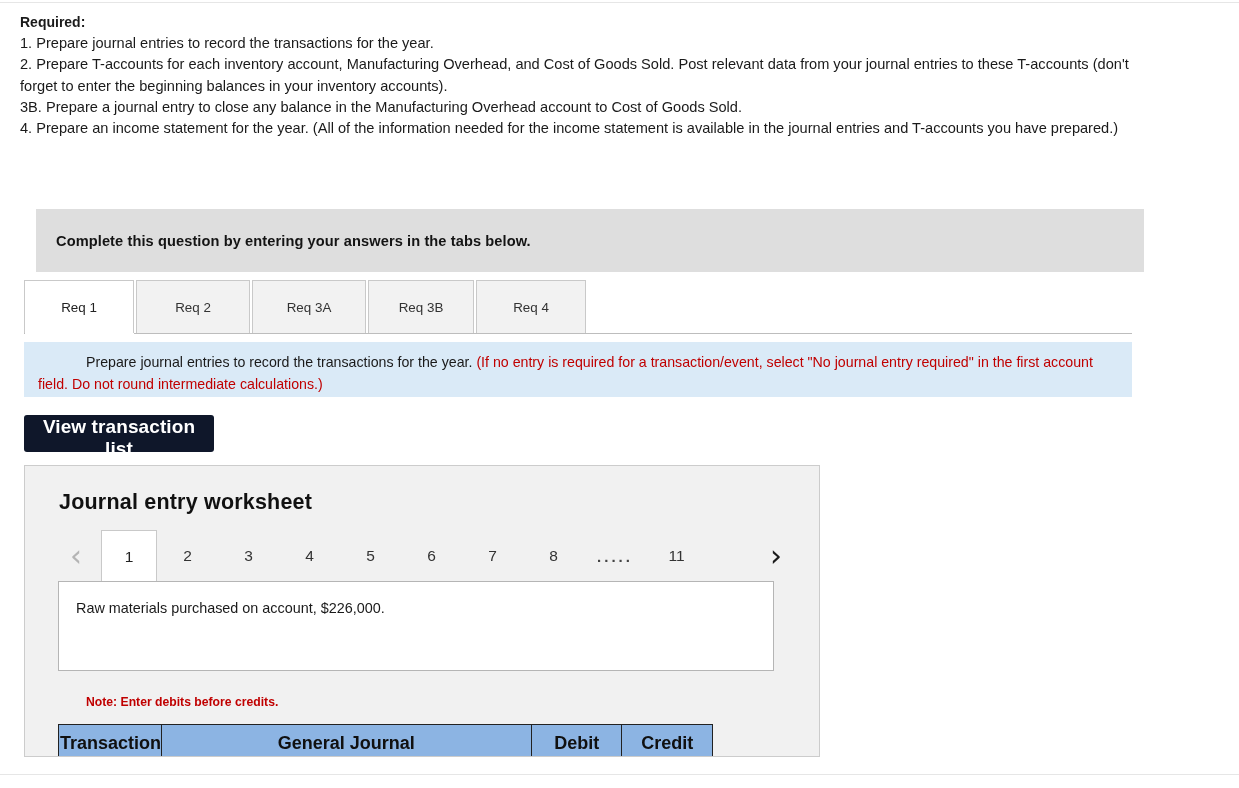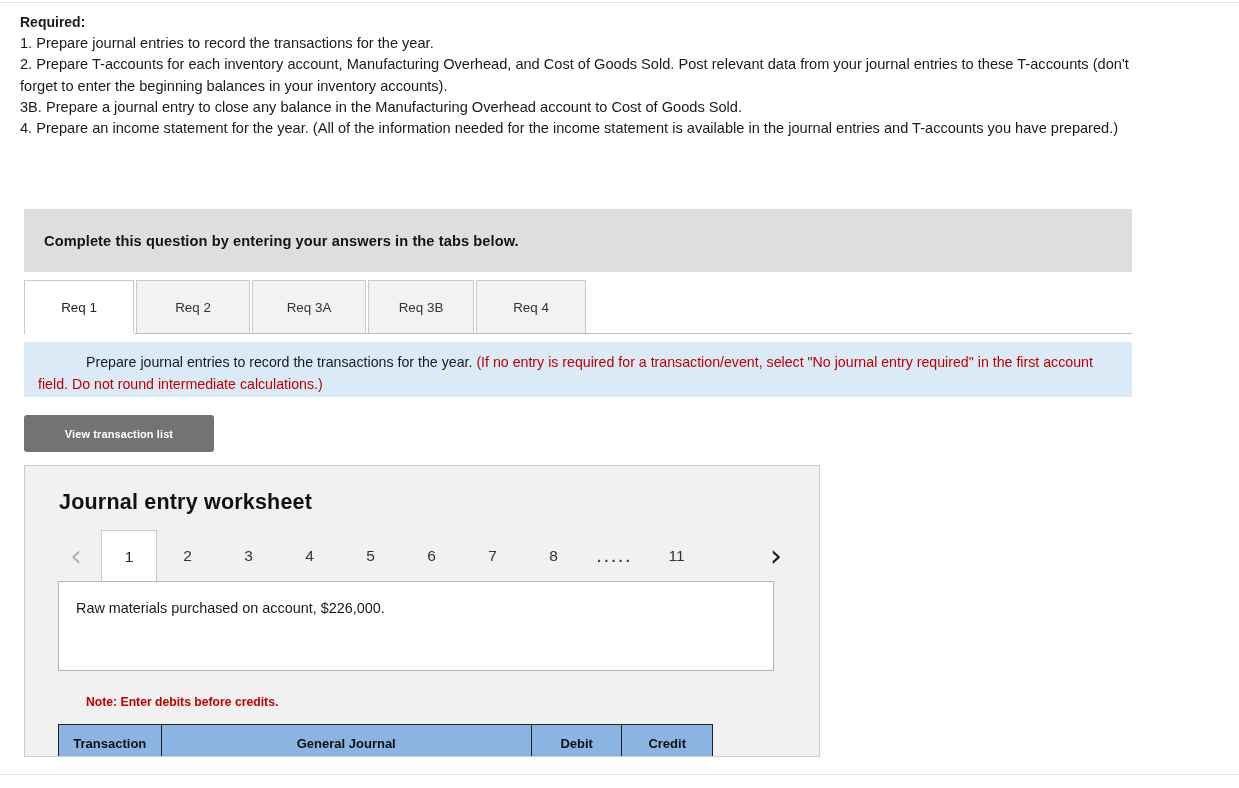--- a/index.html
+++ b/index.html
@@ -38,21 +38,21 @@
   .required-title {
     font-weight: bold;
     font-size: 14px;
     margin: 0 0 0 0;
     display: block;
   }
   .required-line { display: block; }
 
   
   .complete-banner {
-    position: absolute; left: 24px; top: 209px;
+    position: absolute; left: 36px; top: 209px;
     width: 1108px; height: 63px;
     background: #dedede;
     display: flex; align-items: center;
   }
   .complete-banner-text {
     font-weight: bold; font-size: 14.6px;
     color: #141414;
     padding-left: 20px;
     letter-spacing: 0.1px;
   }
@@ -104,26 +104,26 @@
     font-size: 14.2px;
     line-height: 21.5px;
   }
   .instruction .black { color: #1a1a1a; margin-left: 48px; }
   .instruction .red { color: #c00000; }
 
   
   .view-btn {
     position: absolute; left: 24px; top: 415px;
     width: 190px; height: 37px;
-    background: #737373;
+    background: #0f172a;
     color: #ffffff;
     border: none;
     border-radius: 3px;
     font-family: "Liberation Sans", sans-serif;
-    font-size: 11px;
+    font-size: 19px;
     font-weight: bold;
     cursor: pointer;
     letter-spacing: 0.1px;
   }
 
   
   .worksheet {
     position: absolute; left: 24px; top: 465px;
     width: 796px; height: 292px;
     background: #f1f1f1;
@@ -199,21 +199,21 @@
   .jtable {
     position: absolute; left: 33px; top: 258px;
     width: 655px;
     border-collapse: collapse;
     table-layout: fixed;
   }
   .jtable th {
     background: #8cb4e3;
     border: 1px solid #222222;
     height: 38px;
-    font-size: 13px;
+    font-size: 18px;
     font-weight: bold;
     color: #101010;
   }
   .jtable td {
     background: #ffffff;
     border: 1px solid #2f5597;
     height: 26px;
   }
   .col-trx { width: 102px; }
   .col-gj  { width: 368px; }

